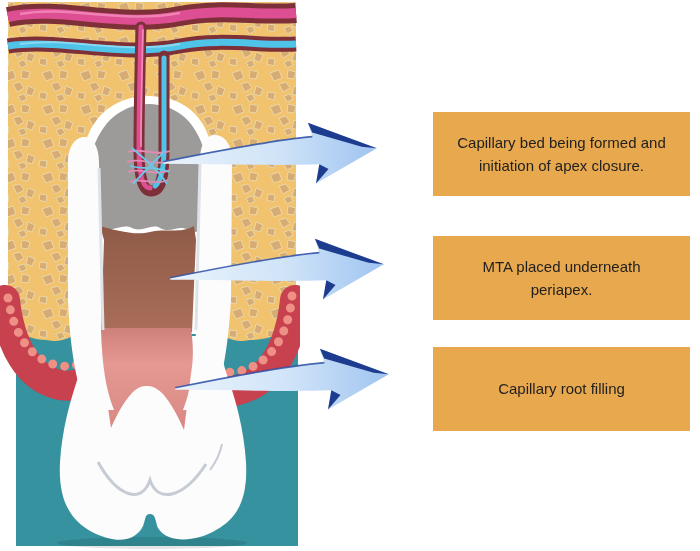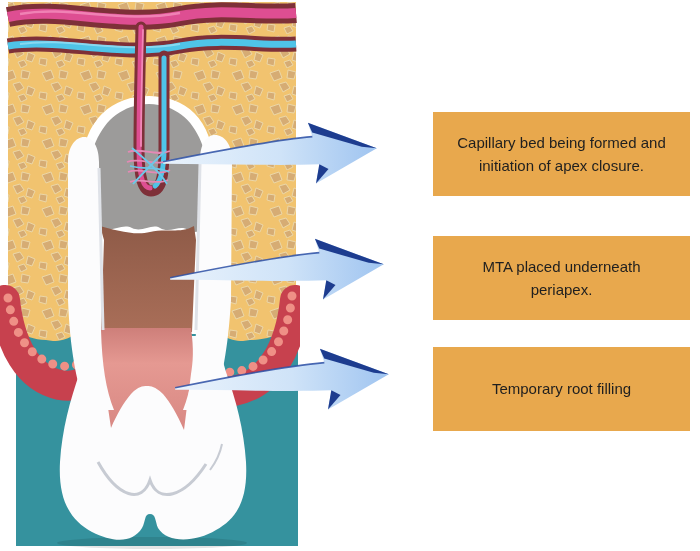--- a/index.html
+++ b/index.html
@@ -164,16 +164,16 @@
 
   <div class="label-box box-1">
     <span>Capillary bed being formed and
 initiation of apex closure.</span>
   </div>
   <div class="label-box box-2">
     <span>MTA placed underneath
 periapex.</span>
   </div>
   <div class="label-box box-3">
-    <span>Temporary root filling</span>
+    <span>Capillary root filling</span>
   </div>
 
 </div>
 
 </body></html>

